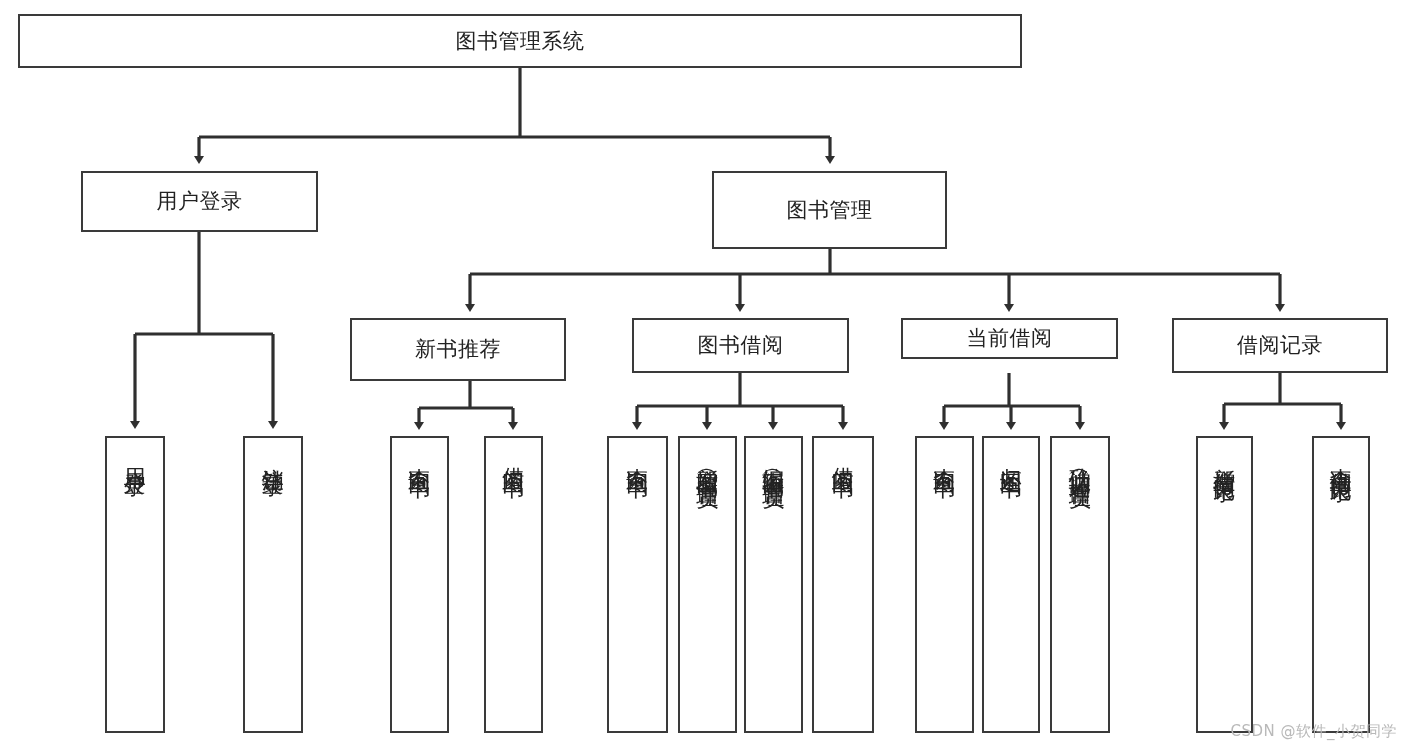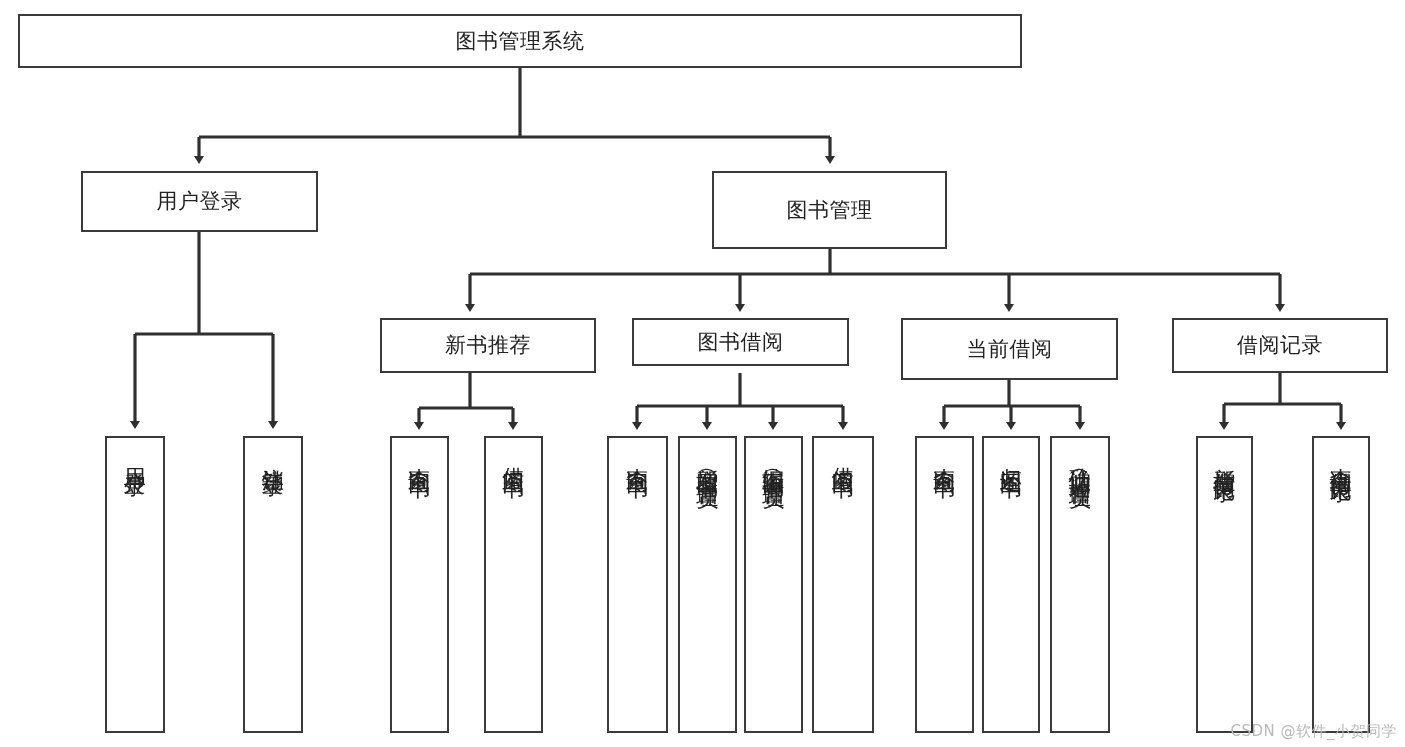--- a/index.html
+++ b/index.html
@@ -131,29 +131,29 @@
   </div>
 
   <div class="node" style="left:81px;top:171px;width:237px;height:61px;">
     <span class="node-label">用户登录</span>
   </div>
 
   <div class="node" style="left:712px;top:171px;width:235px;height:78px;">
     <span class="node-label">图书管理</span>
   </div>
 
-  <div class="node" style="left:380px;top:318px;width:216px;height:55px;">
+  <div class="node" style="left:350px;top:318px;width:216px;height:63px;">
     <span class="node-label">新书推荐</span>
   </div>
 
-  <div class="node" style="left:632px;top:318px;width:217px;height:48px;">
+  <div class="node" style="left:632px;top:318px;width:217px;height:55px;">
     <span class="node-label">图书借阅</span>
   </div>
 
-  <div class="node" style="left:901px;top:318px;width:217px;height:62px;">
+  <div class="node" style="left:901px;top:318px;width:217px;height:41px;">
     <span class="node-label">当前借阅</span>
   </div>
 
   <div class="node" style="left:1172px;top:318px;width:216px;height:55px;">
     <span class="node-label">借阅记录</span>
   </div>
 
   <div class="node vertical" style="left:105px;top:436px;width:60px;height:297px;">
     <span class="node-label">用户登录</span>
   </div>

